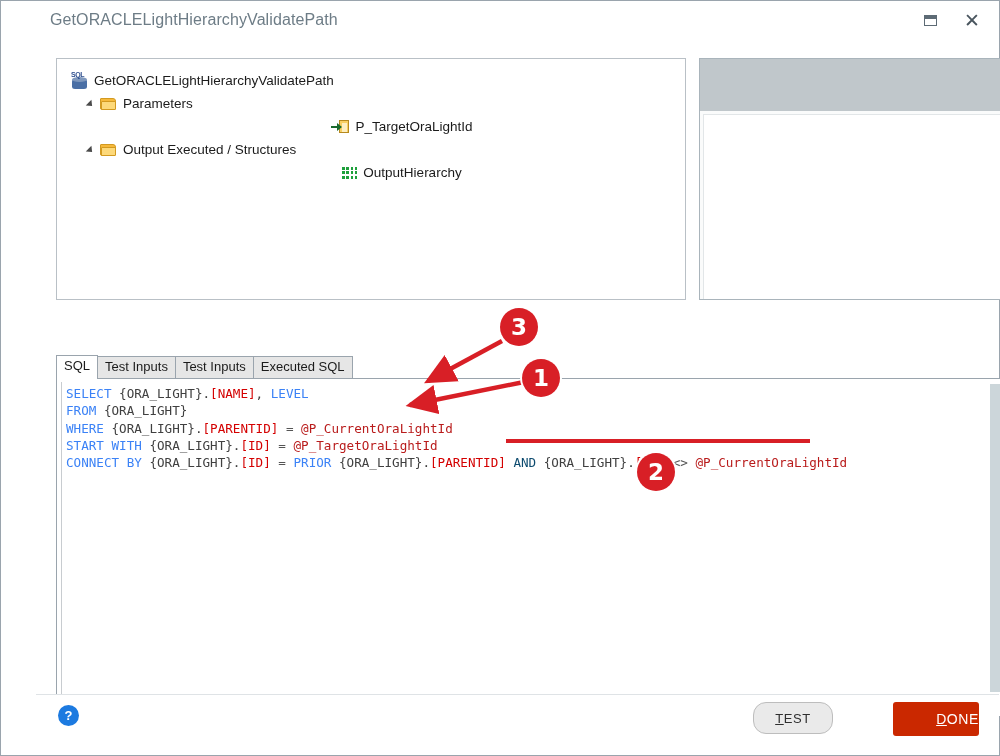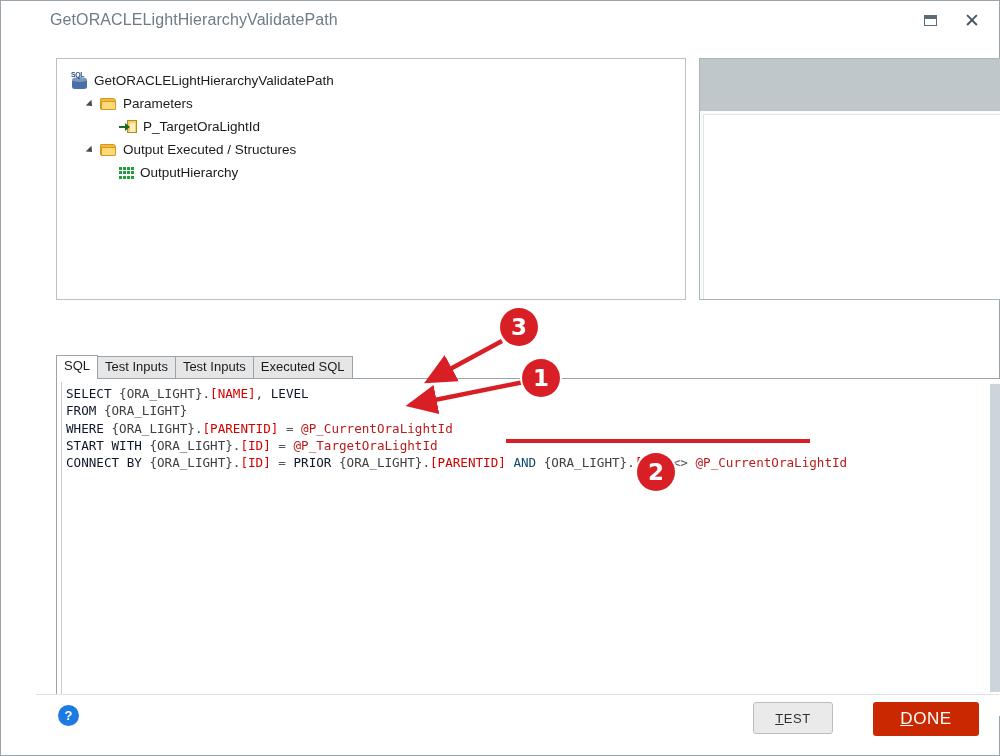--- a/index.html
+++ b/index.html
@@ -115,21 +115,21 @@
     display: flex;
     align-items: center;
     height: 23px;
     font-size: 13.5px;
     color: #1b1b1b;
     white-space: nowrap;
   }
   .tree-row span.lbl { padding-left: 6px; }
   .indent-0 { padding-left: 4px; }
   .indent-1 { padding-left: 18px; }
-  .indent-2 { padding-left: 52px; }
+  .indent-2 { padding-left: 52px; justify-content: center; }
 
   .expander {
     width: 13px; height: 13px;
     position: relative;
     flex: 0 0 13px;
     margin-right: 2px;
   }
   .expander::after {
     content: "";
     position: absolute;
@@ -292,21 +292,21 @@
   }
   #code {
     position: absolute;
     left: 4px; top: 3px;
     font-family: "DejaVu Sans Mono", monospace;
     font-size: 12.6px;
     line-height: 17.3px;
     white-space: pre;
     color: #111111;
   }
-  .kw  { color: #0f172a; }
+  .kw  { color: #3b82f6; }
   .br  { color: #d40000; }
   .tbl { color: #404040; }
   .par { color: #b91c1c; }
   .op  { color: #555555; }
   .and { color: #0c4a6e; }
 
   
   #vscroll {
     position: absolute;
     right: 6px; top: 5px;
@@ -340,44 +340,44 @@
     align-items: center;
     justify-content: center;
     cursor: pointer;
   }
   #btn-test {
     position: absolute;
     right: 166px; top: 701px;
     width: 80px; height: 32px;
     background: #eaeaea;
     border: 1px solid #bdbdbd;
-    border-radius: 3px;
+    border-radius: 13px;
     color: #2f2f2f;
     font-size: 13px;
     letter-spacing: .6px;
     display: flex;
     align-items: center;
     justify-content: center;
     cursor: pointer;
     box-sizing: border-box;
   }
   #btn-done {
     position: absolute;
     right: 20px; top: 701px;
-    width: 106px; height: 34px;
+    width: 86px; height: 34px;
     background: #ca2800;
     border: none;
     border-radius: 3px;
     color: #ffffff;
-    font-size: 17px;
+    font-size: 14px;
     letter-spacing: .6px;
     font-weight: 500;
     display: flex;
     align-items: center;
-    justify-content: center;
+    justify-content: flex-end;
     cursor: pointer;
     box-sizing: border-box;
   }
   .accel { text-decoration: underline; }
 
   
   #annotations {
     position: absolute;
     left: 0; top: 0;
     width: 1000px; height: 756px;

